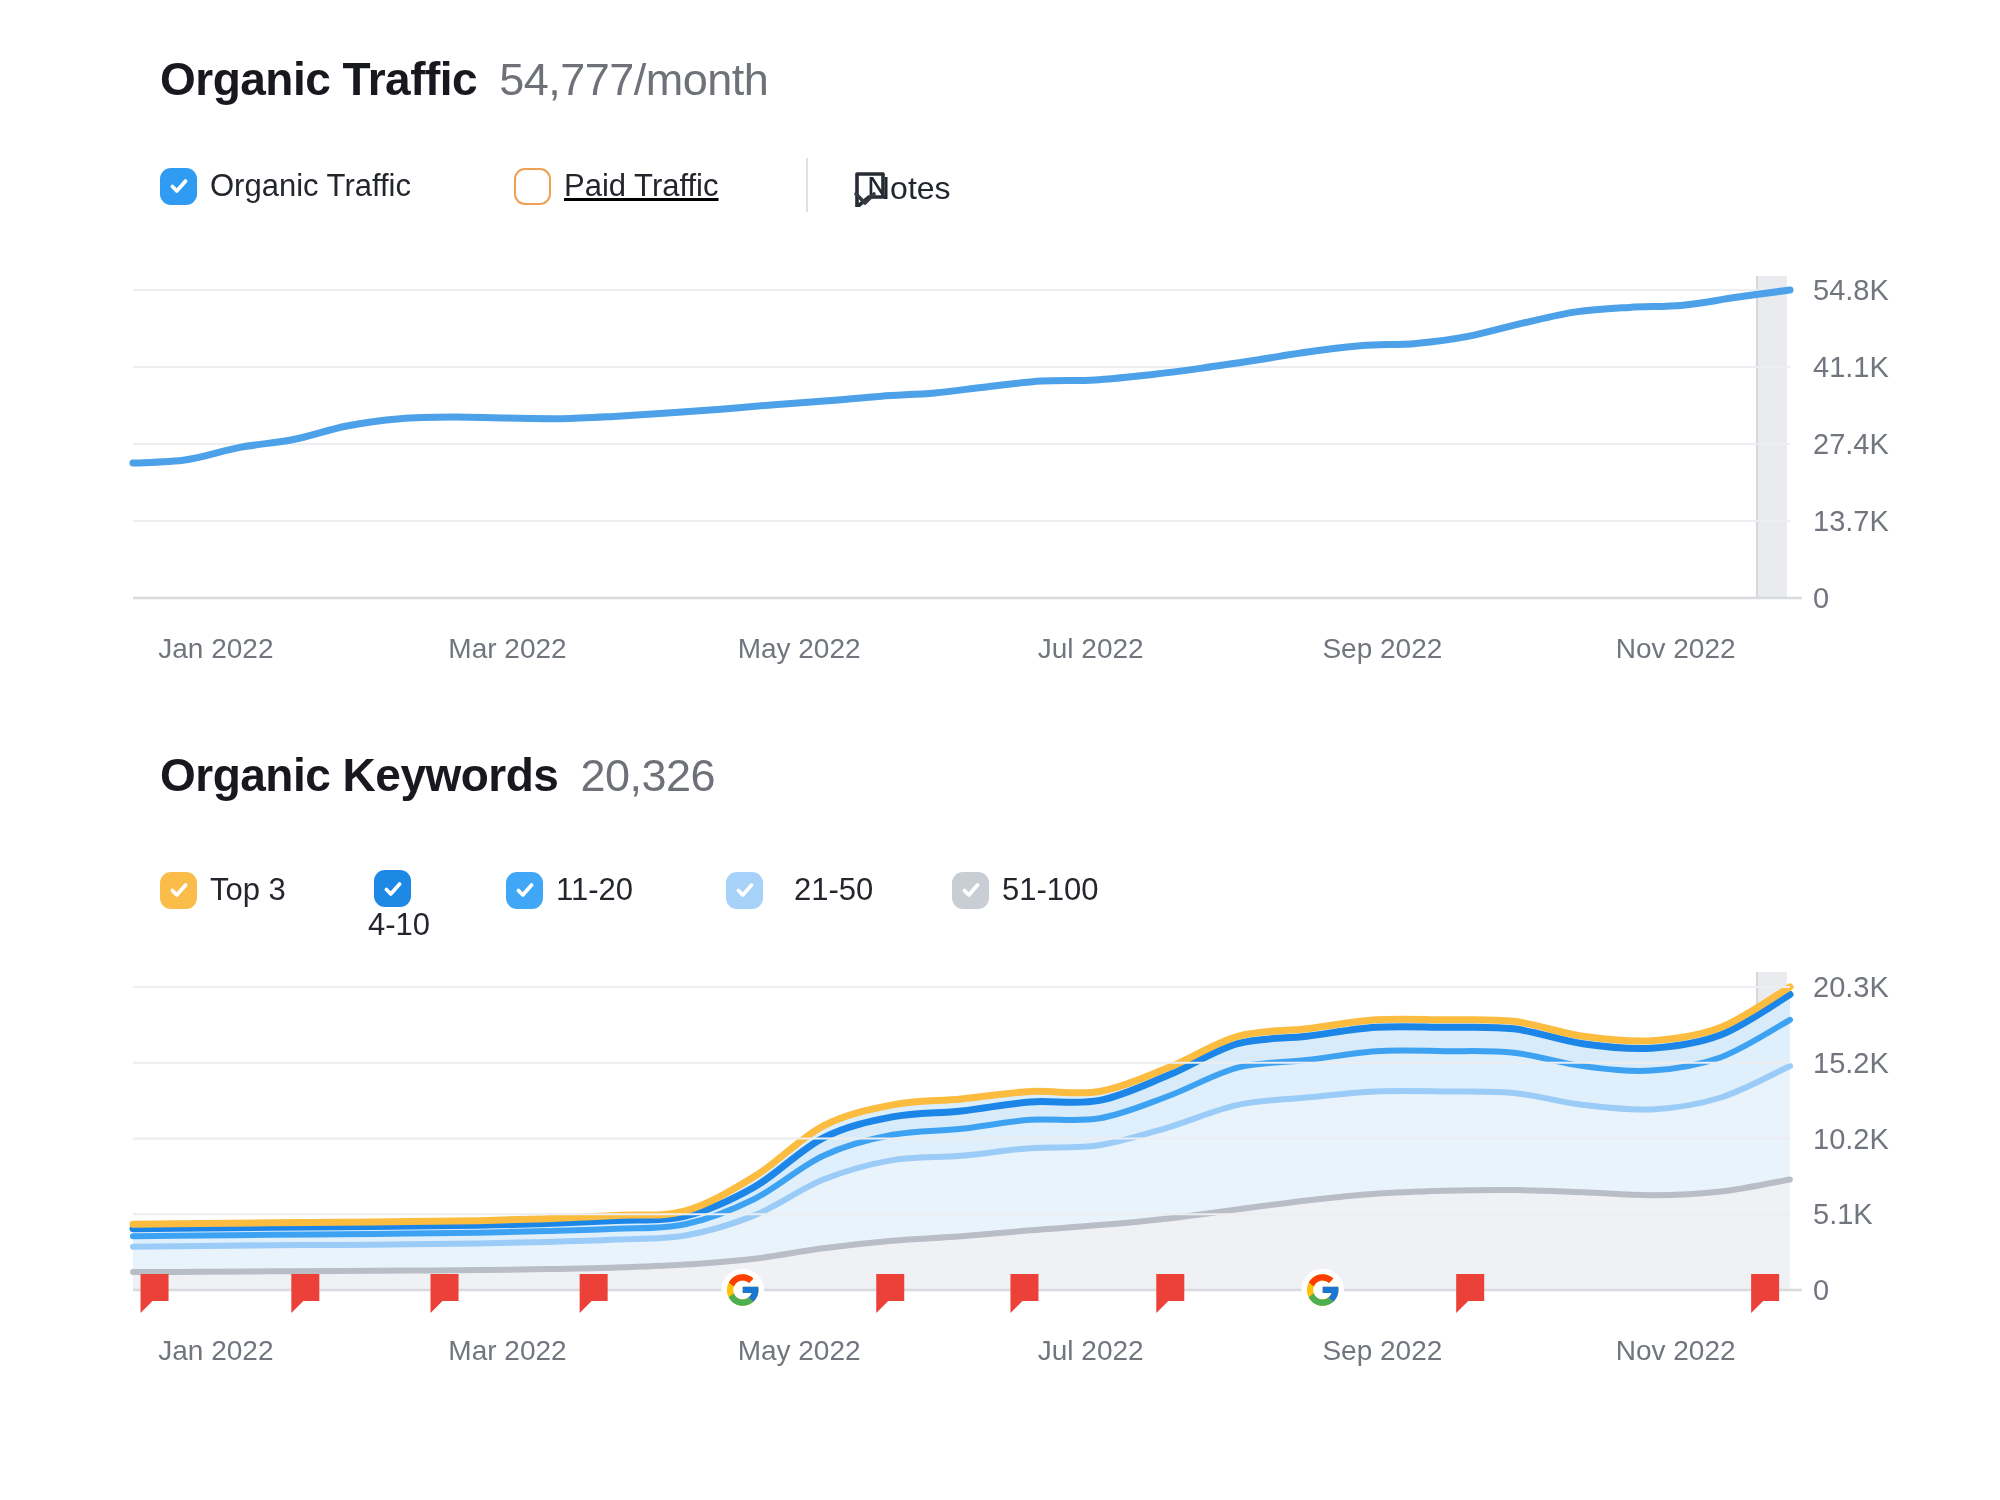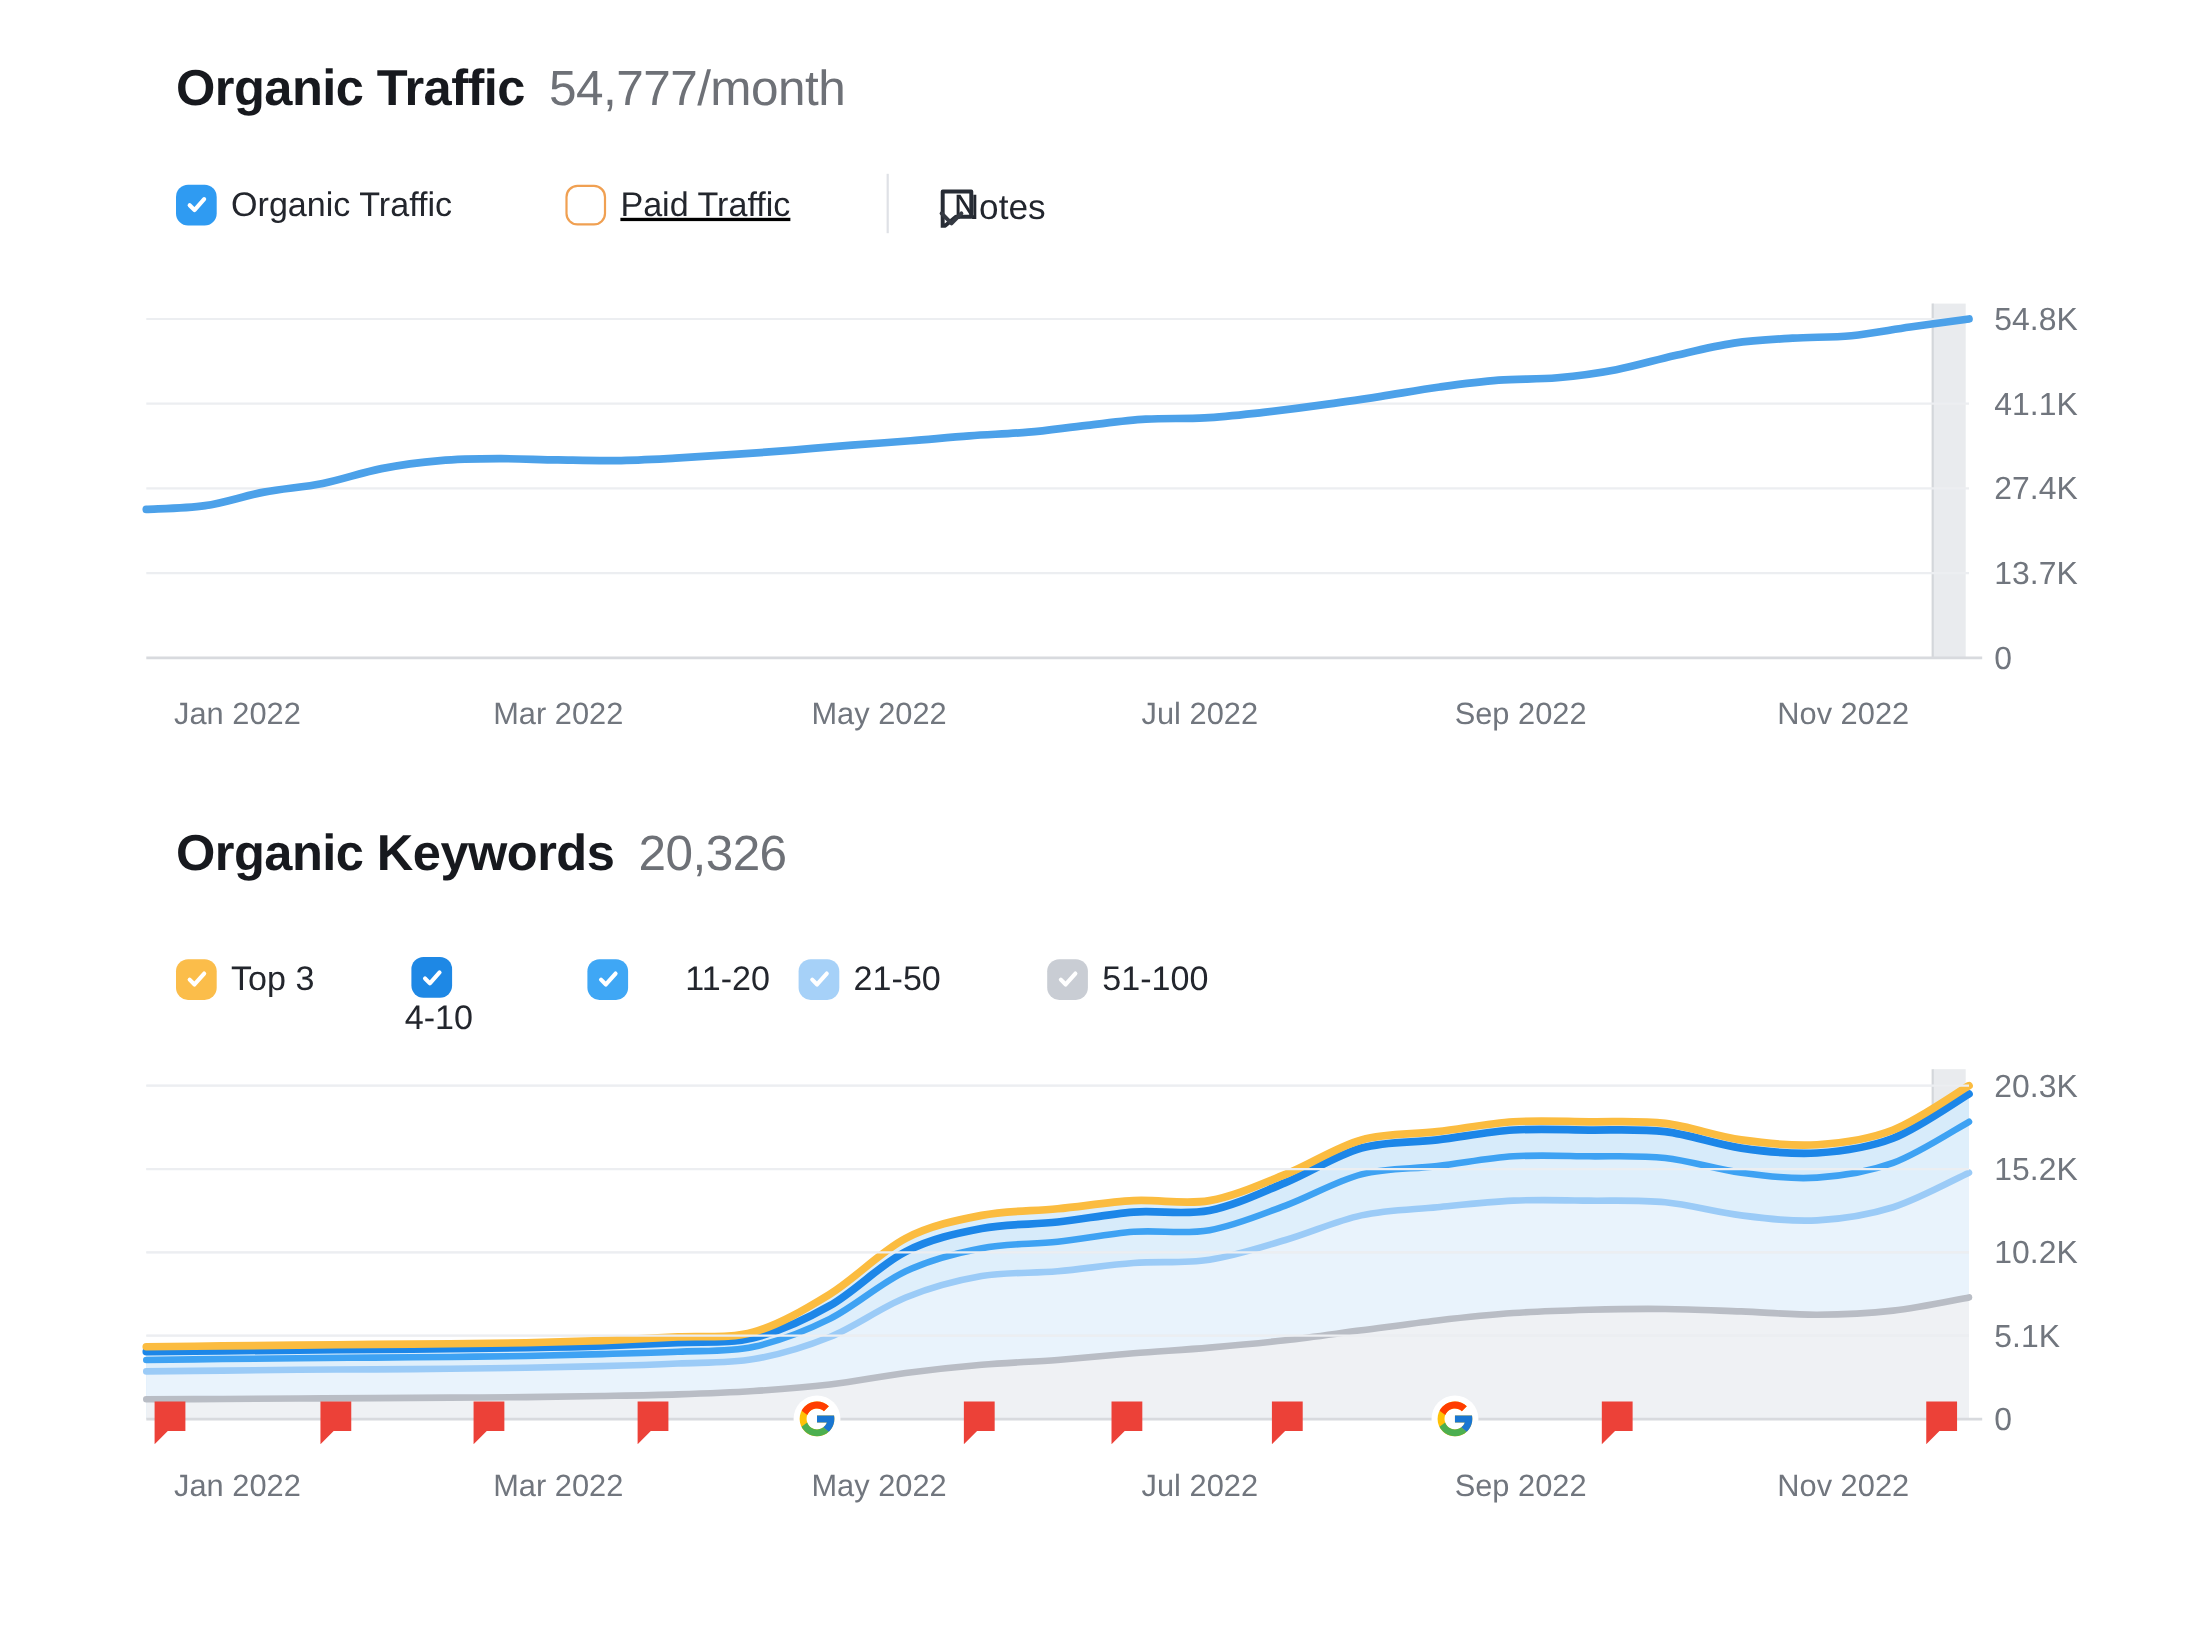--- a/index.html
+++ b/index.html
@@ -92,29 +92,29 @@
   <span class="legend-label">Top 3</span>
 </div>
 <div class="legend-item" style="left:355px;top:870px;flex-direction:column;">
   <span class="checkbox" style="background: rgb(30, 136, 229);">
     <svg width="22" height="22" viewBox="0 0 20 20">
         <polyline points="4,10.5 8,14.5 16,5.5" fill="none" stroke="#fff" stroke-width="3.4" stroke-linecap="round" stroke-linejoin="round"></polyline>
       </svg>
   </span>
   <span class="legend-label">4-10</span>
 </div>
-<div class="legend-item" style="left:534px;top:870px;gap:39px;">
+<div class="legend-item" style="left:506px;top:870px;">
   <span class="checkbox" style="background: rgb(63, 167, 245);">
     <svg width="22" height="22" viewBox="0 0 20 20">
         <polyline points="4,10.5 8,14.5 16,5.5" fill="none" stroke="#fff" stroke-width="3.4" stroke-linecap="round" stroke-linejoin="round"></polyline>
       </svg>
   </span>
   <span class="legend-label">11-20</span>
 </div>
-<div class="legend-item" style="left:726px;top:870px;">
+<div class="legend-item" style="left:726px;top:870px;gap:18px;">
   <span class="checkbox" style="background: rgb(166, 209, 248);">
     <svg width="22" height="22" viewBox="0 0 20 20">
         <polyline points="4,10.5 8,14.5 16,5.5" fill="none" stroke="#fff" stroke-width="3.4" stroke-linecap="round" stroke-linejoin="round"></polyline>
       </svg>
   </span>
   <span class="legend-label">21-50</span>
 </div>
 <div class="legend-item" style="left:912px;top:870px;margin-left:40px;">
   <span class="checkbox" style="background: rgb(201, 205, 212);">
     <svg width="22" height="22" viewBox="0 0 20 20">

